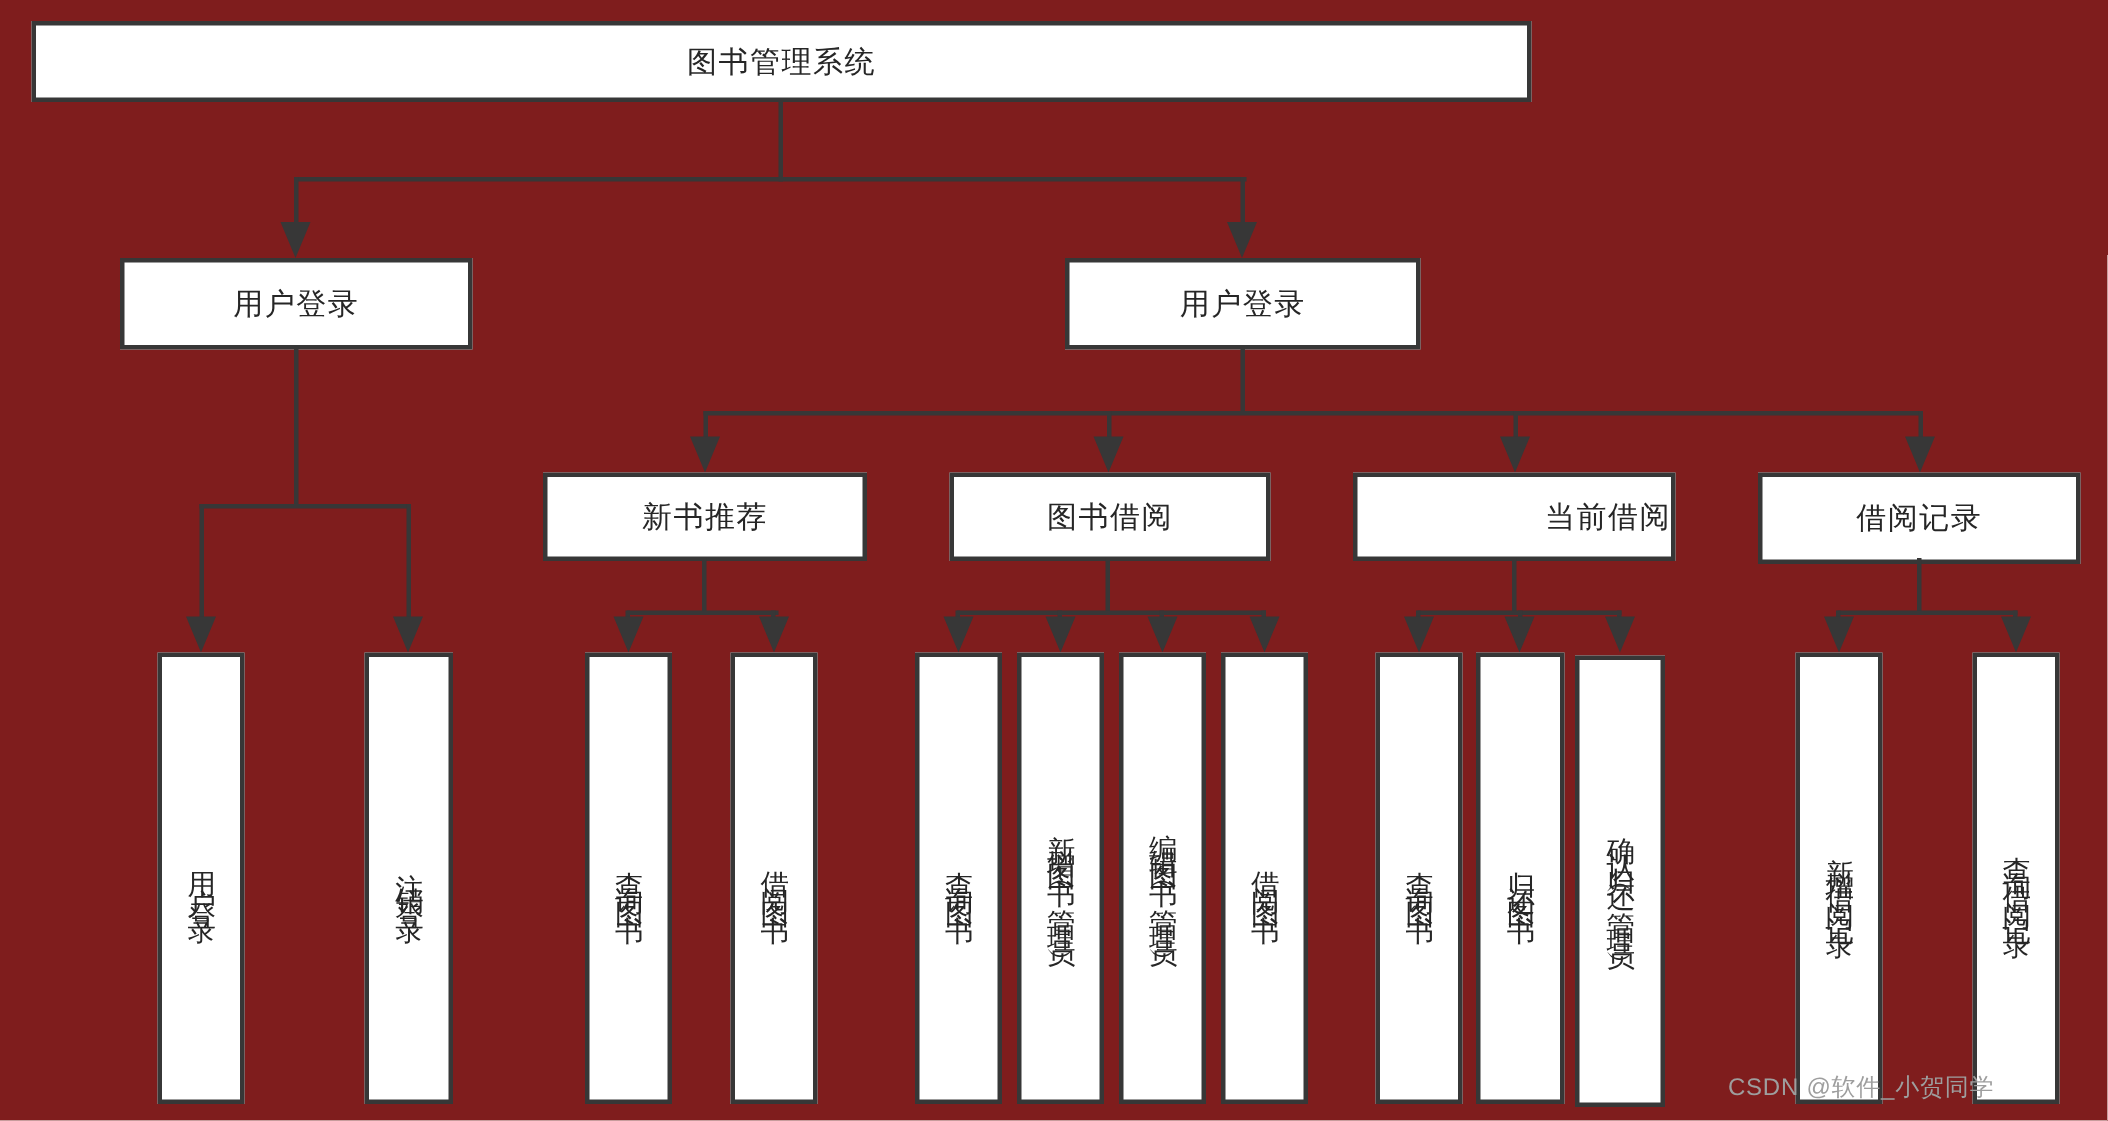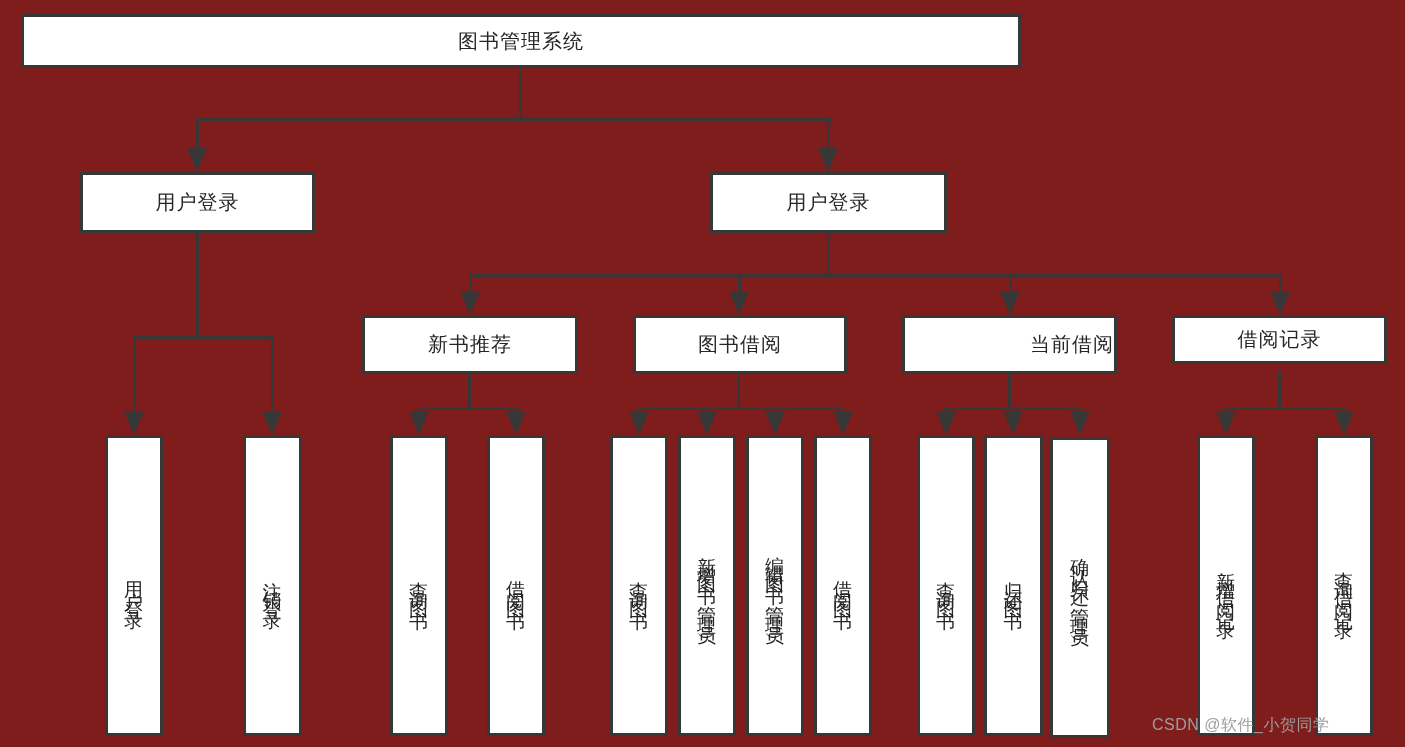--- a/index.html
+++ b/index.html
@@ -102,21 +102,21 @@
 
   <div class="node" style="left:362px;top:315px;width:216px;height:59px;">
     <span>新书推荐</span>
   </div>
   <div class="node" style="left:633px;top:315px;width:214px;height:59px;">
     <span>图书借阅</span>
   </div>
   <div class="node" style="left:902px;top:315px;width:215px;height:59px;justify-content:flex-end;">
     <span>当前借阅</span>
   </div>
-  <div class="node" style="left:1172px;top:315px;width:215px;height:49px;">
+  <div class="node" style="left:1172px;top:315px;width:215px;height:61px;">
     <span>借阅记录</span>
   </div>
 
   <div class="vl" style="left:468px;top:372px;height:37px;"></div>
   <div class="hl" style="left:418px;top:407px;width:101px;"></div>
   <div class="vl" style="left:417px;top:407px;height:8px;"></div>
   <div class="ah" style="left:409px;top:411px;"></div>
   <div class="vl" style="left:514px;top:407px;height:8px;"></div>
   <div class="ah" style="left:506px;top:411px;"></div>
 

